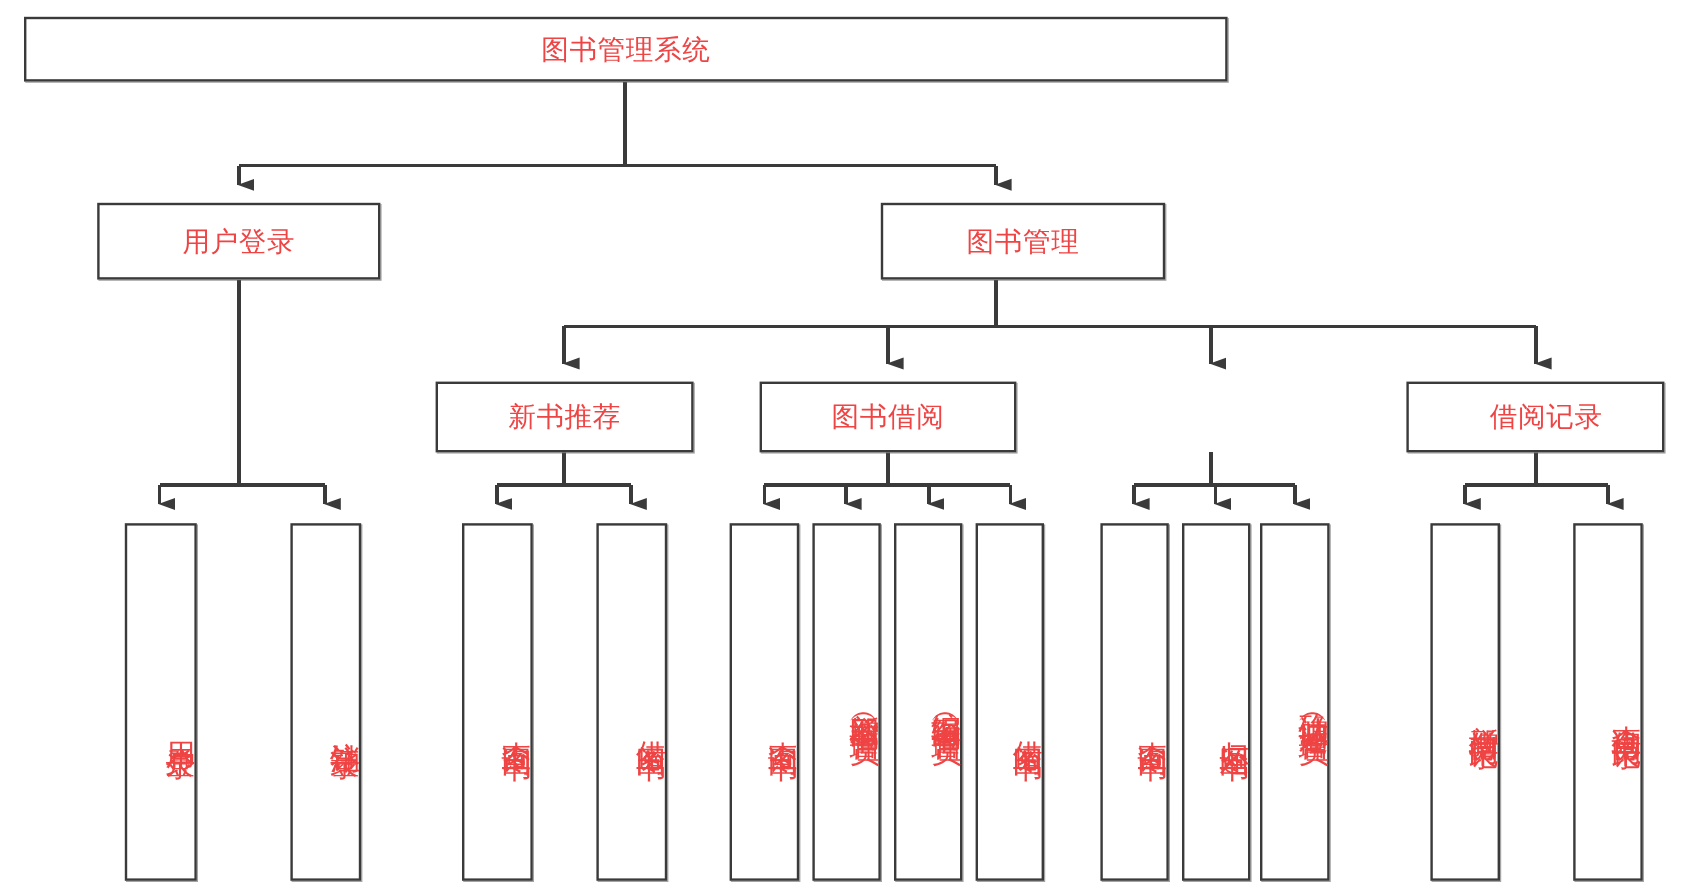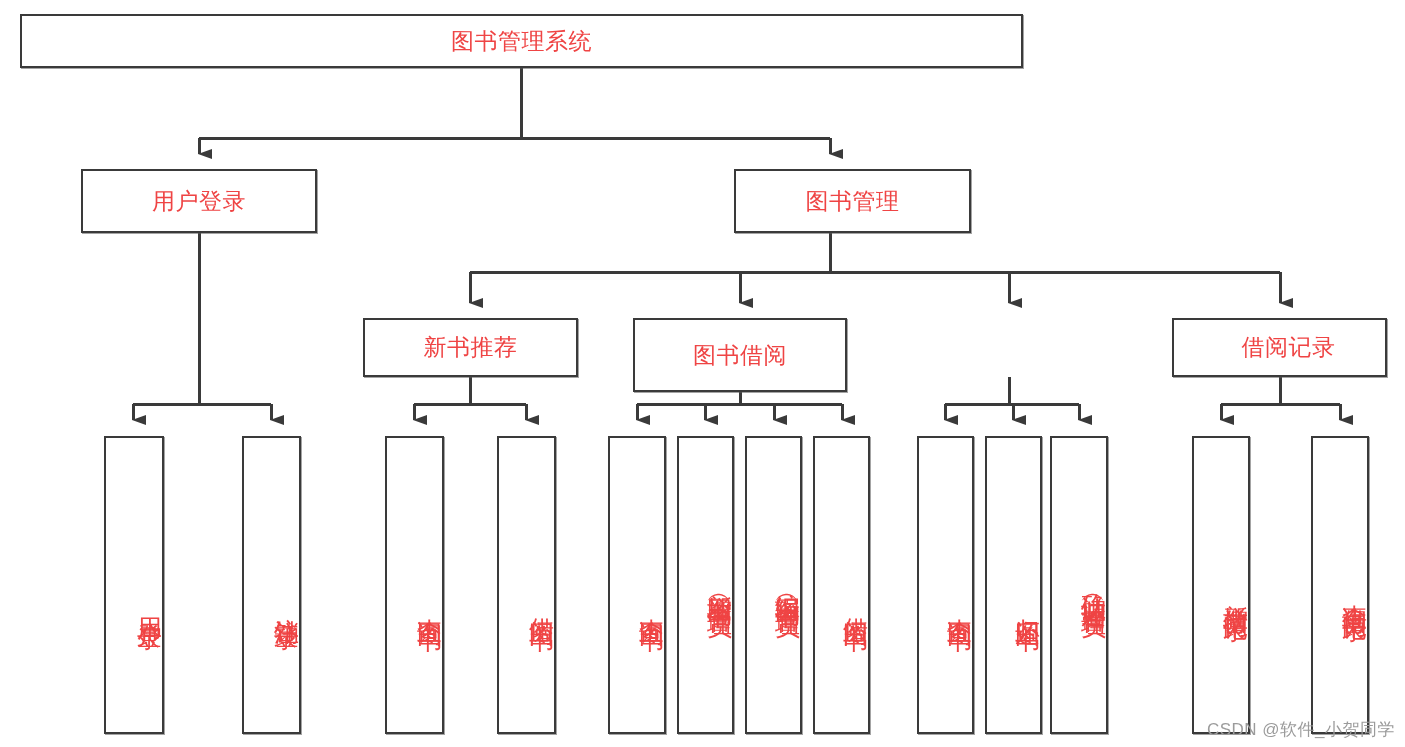--- a/index.html
+++ b/index.html
@@ -126,21 +126,21 @@
   </svg>
 
   <div class="node h" style="left:20px; top:14px; width:1003px; height:54px;">图书管理系统</div>
 
   <div class="node h" style="left:81px; top:169px; width:236px; height:64px;">用户登录</div>
 
   <div class="node h" style="left:711px; top:169px; width:237px; height:64px;margin-left:23px;">图书管理</div>
 
   <div class="node h" style="left:363px; top:318px; width:215px; height:59px;">新书推荐</div>
 
-  <div class="node h" style="left:633px; top:318px; width:214px; height:74px;text-align:center;">图书借阅</div>
+  <div class="node h" style="left:633px; top:318px; width:214px; height:59px;text-align:center;">图书借阅</div>
 
 
   <div class="node h" style="left:1172px; top:318px; width:215px; height:59px;padding-left:24px;">借阅记录</div>
 
   <div class="node v pad-top" style="left:104px; top:436px; width:60px; height:298px;">用户登录</div>
 
   <div class="node v pad-top" style="left:242px; top:436px; width:59px; height:298px;">注销登录</div>
 
   <div class="node v pad-top" style="left:385px; top:436px; width:59px; height:298px;">查询图书</div>
 
@@ -157,15 +157,14 @@
   <div class="node v pad-top" style="left:917px; top:436px; width:57px; height:298px;">查询图书</div>
 
   <div class="node v pad-top" style="left:985px; top:436px; width:57px; height:298px;">归还图书</div>
 
   <div class="node v" style="left:1050px; top:436px; width:58px; height:298px;">确认归还（管理员）</div>
 
   <div class="node v pad-top2" style="left:1192px; top:436px; width:58px; height:298px;">新增借阅记录</div>
 
   <div class="node v pad-top2" style="left:1311px; top:436px; width:58px; height:298px;">查询借阅记录</div>
 
-  <div class="watermark">CSDN @软件_小贺同学</div>
 
 </div>
 
 </body></html>

